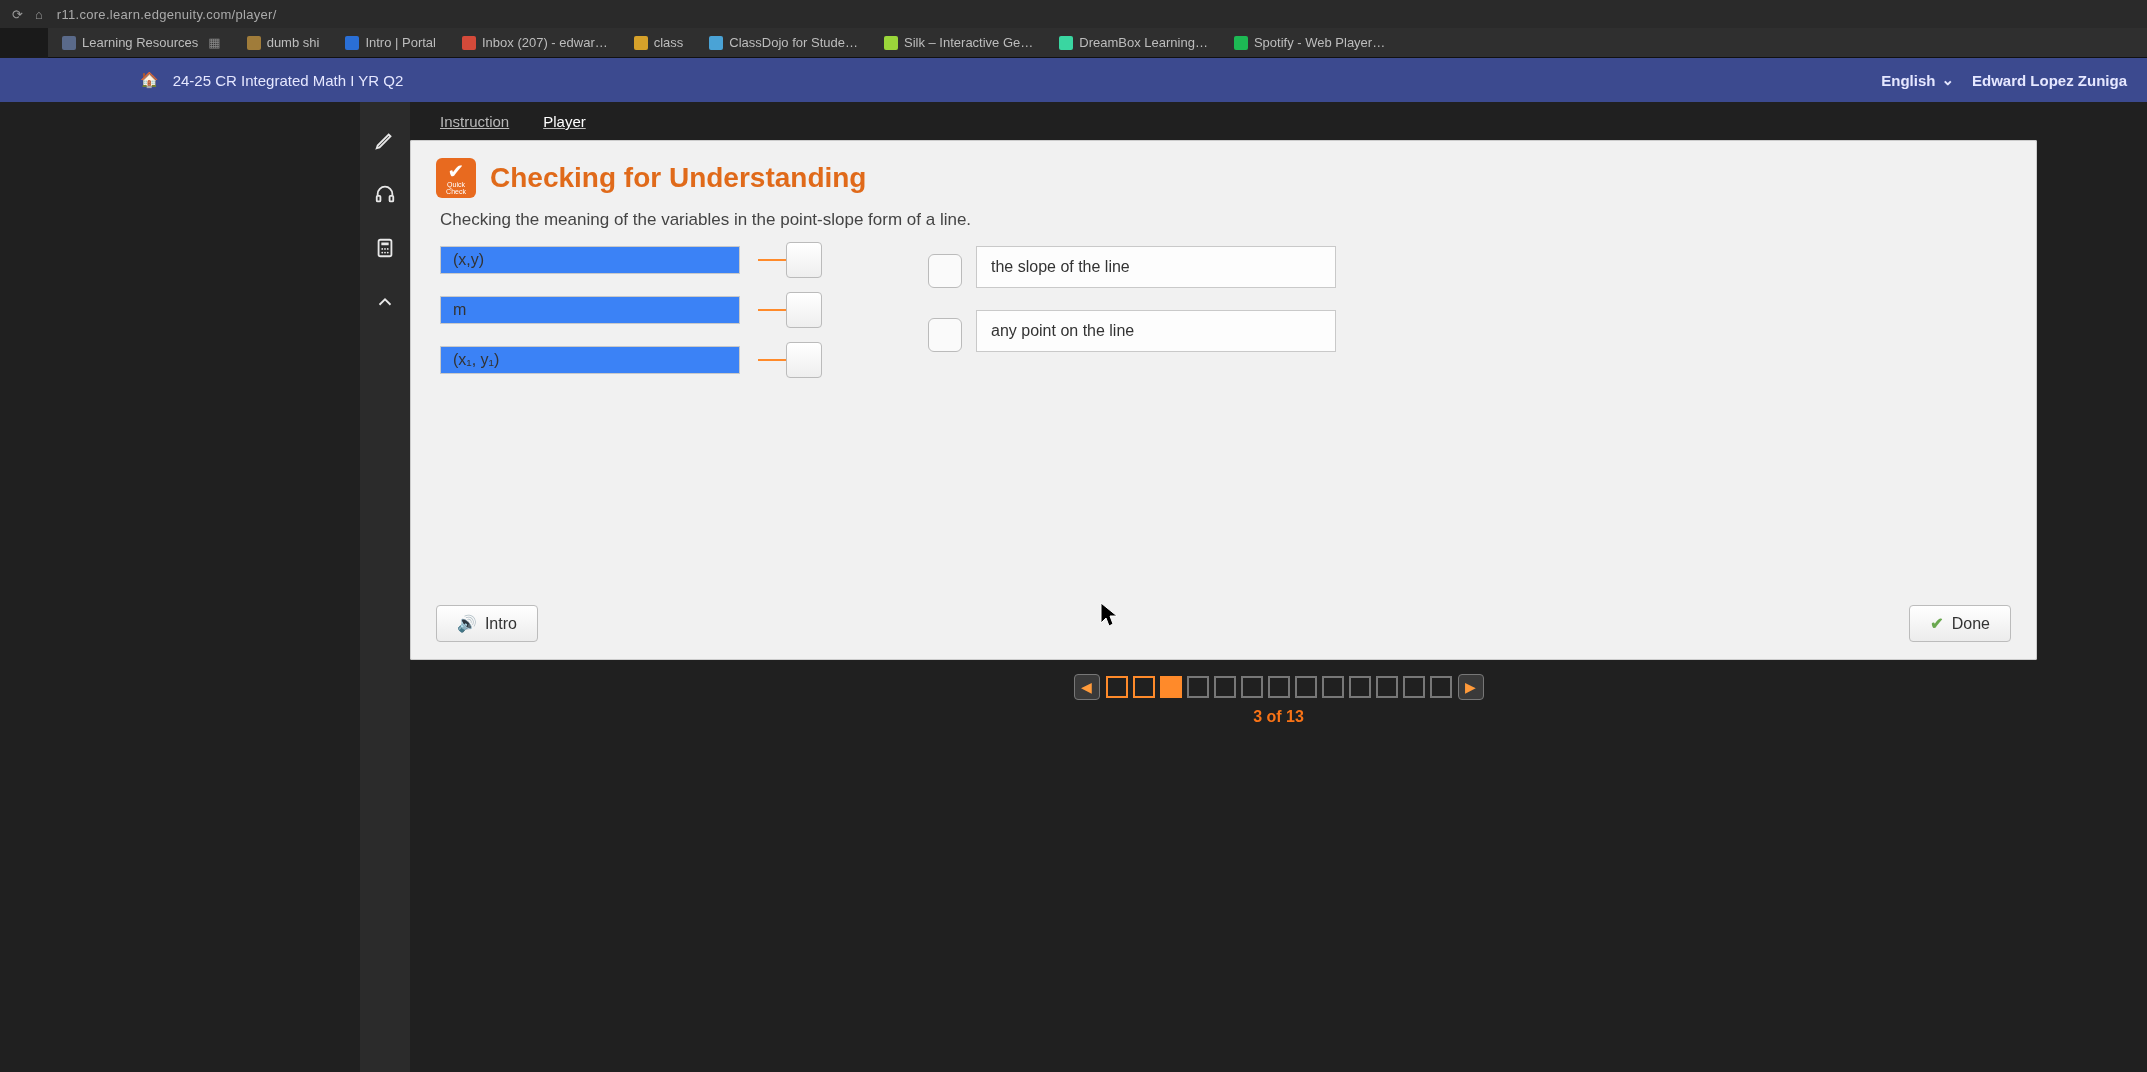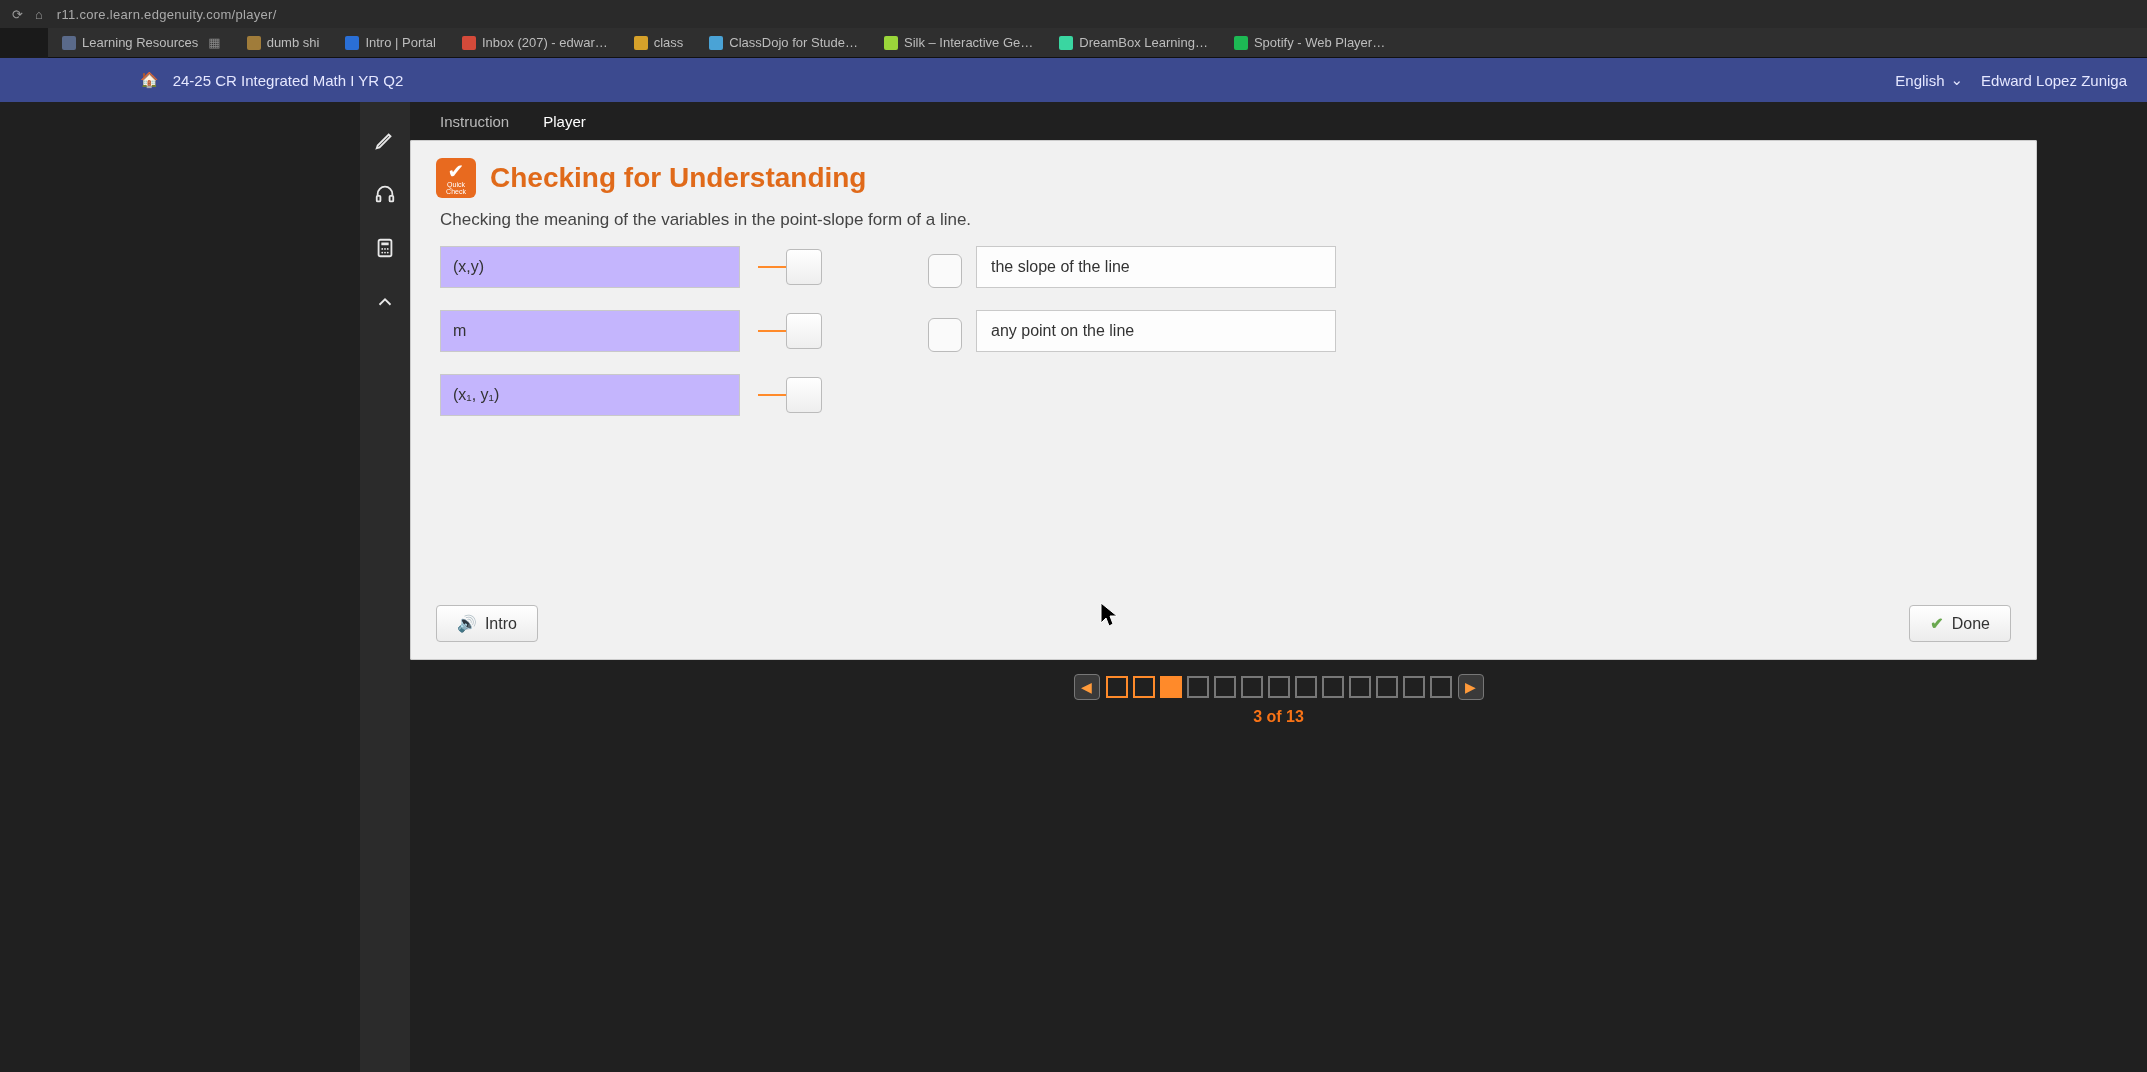--- a/index.html
+++ b/index.html
@@ -45,21 +45,21 @@
       height: 44px;
       display: flex;
       align-items: center;
       justify-content: space-between;
       padding: 0 20px 0 140px;
       color: #e5e7ff;
       font-size: 15px;
     }
     .course-header .left { display:flex; align-items:center; gap:14px; }
     .home-ic { color:#dfe3ff; }
-    .course-header .right { display:flex; align-items:center; gap:18px; font-weight:400; }
+    .course-header .right { display:flex; align-items:center; gap:18px; font-weight:700; }
     .lang { display:flex; align-items:center; gap:6px; cursor:pointer; }
     
     .stage {
       position: relative;
       height: calc(100% - 28px - 30px - 44px);
       background: #202020;
       display:flex;
     }
     
     .toolstrip {
@@ -77,20 +77,21 @@
     
     .lesson-wrap { flex:1; display:flex; flex-direction:column; }
     .tab-row {
       height: 36px;
       display:flex;
       align-items:flex-end;
       gap: 34px;
       padding-left: 30px;
       color:#b9b9b9;
       font-size:15px;
+      text-decoration:underline;
     }
     .tab-row .tab { padding-bottom:8px; cursor:pointer;}
     .tab-row .tab.active { color:#fff; }
     .panel {
       background: #f1f1f1;
       border-radius: 2px;
       margin: 2px 110px 0 0;
       min-height: 520px;
       padding: 18px 26px 22px 26px;
       position:relative;
@@ -98,21 +99,21 @@
     }
     .panel-head { display:flex; align-items:center; gap:14px; margin-bottom:12px;}
     .qc-badge { width:40px; height:40px; background:#e86a1f; border-radius:6px; display:flex; flex-direction:column; align-items:center; justify-content:center; color:#fff; font-size:7px; line-height:1.05; text-align:center;}
     .qc-badge .chk { font-size:20px; line-height:1;}
     .panel-title { color:#e06a1a; font-size:28px; font-weight:600;}
     .prompt { color:#444; font-size:17px; margin: 6px 0 16px 4px;}
     .match-area { display:flex; gap: 140px; margin-left:4px;}
     .left-col, .right-col { display:flex; flex-direction:column; gap:22px; }
     .left-item { display:flex; align-items:center; gap:18px; }
     .term-box {
-      width:300px; height:42px; background:#c4b5fd; border:1px solid #c9c9c9;
+      width:300px; height:28px; background:#3b82f6; border:1px solid #c9c9c9;
       display:flex; align-items:center; padding:0 12px; color:#333; font-size:16px;
     }
     .connector { width:30px; height:2px; background:#ff8a2a; position:relative;}
     .connector::after{
       content:""; position:absolute; right:-34px; top:-17px;
       width:34px; height:34px; border:1px solid #bbb; border-radius:4px;
       background:linear-gradient(#fff,#eee);
     }
     .arrow-gly { position:absolute; right:-26px; top:-10px; font-size:16px; color:#666;}
     .right-item { display:flex; align-items:flex-end; gap:14px;}

